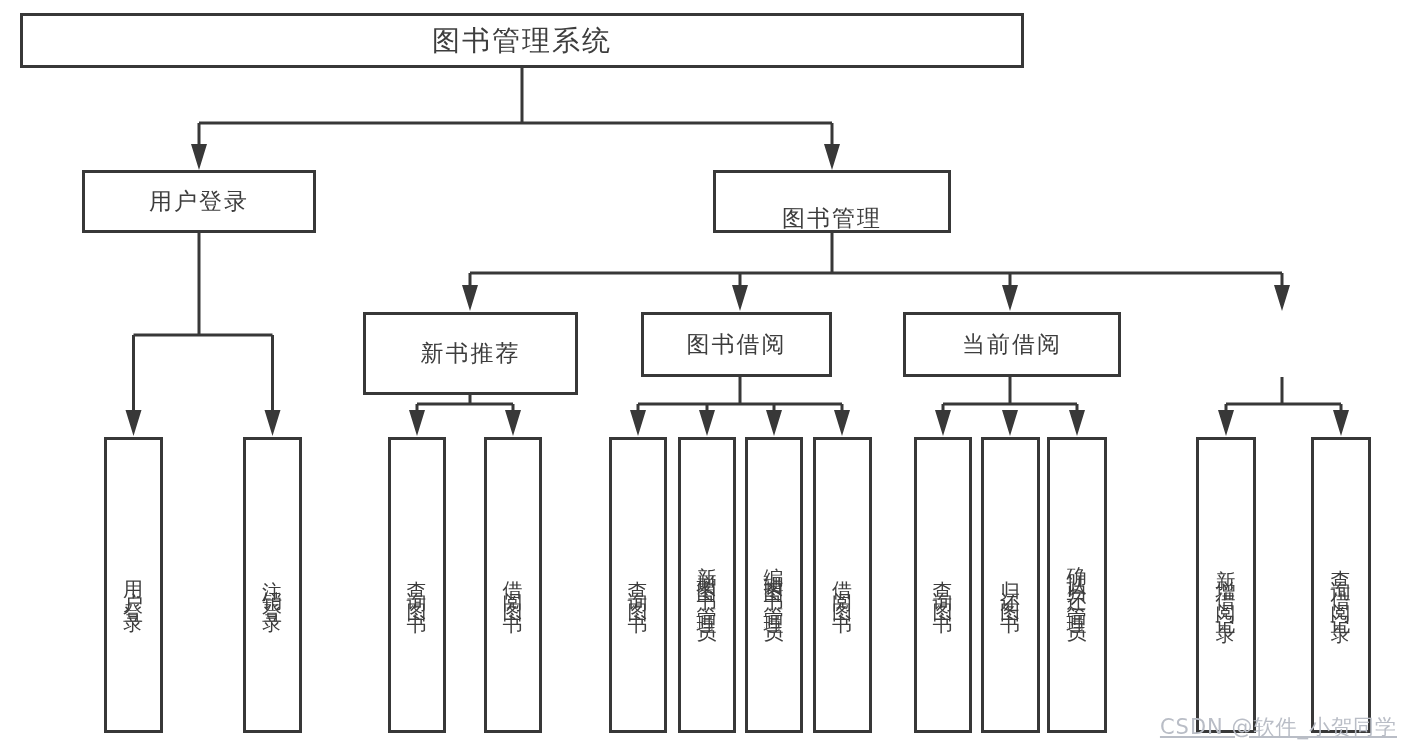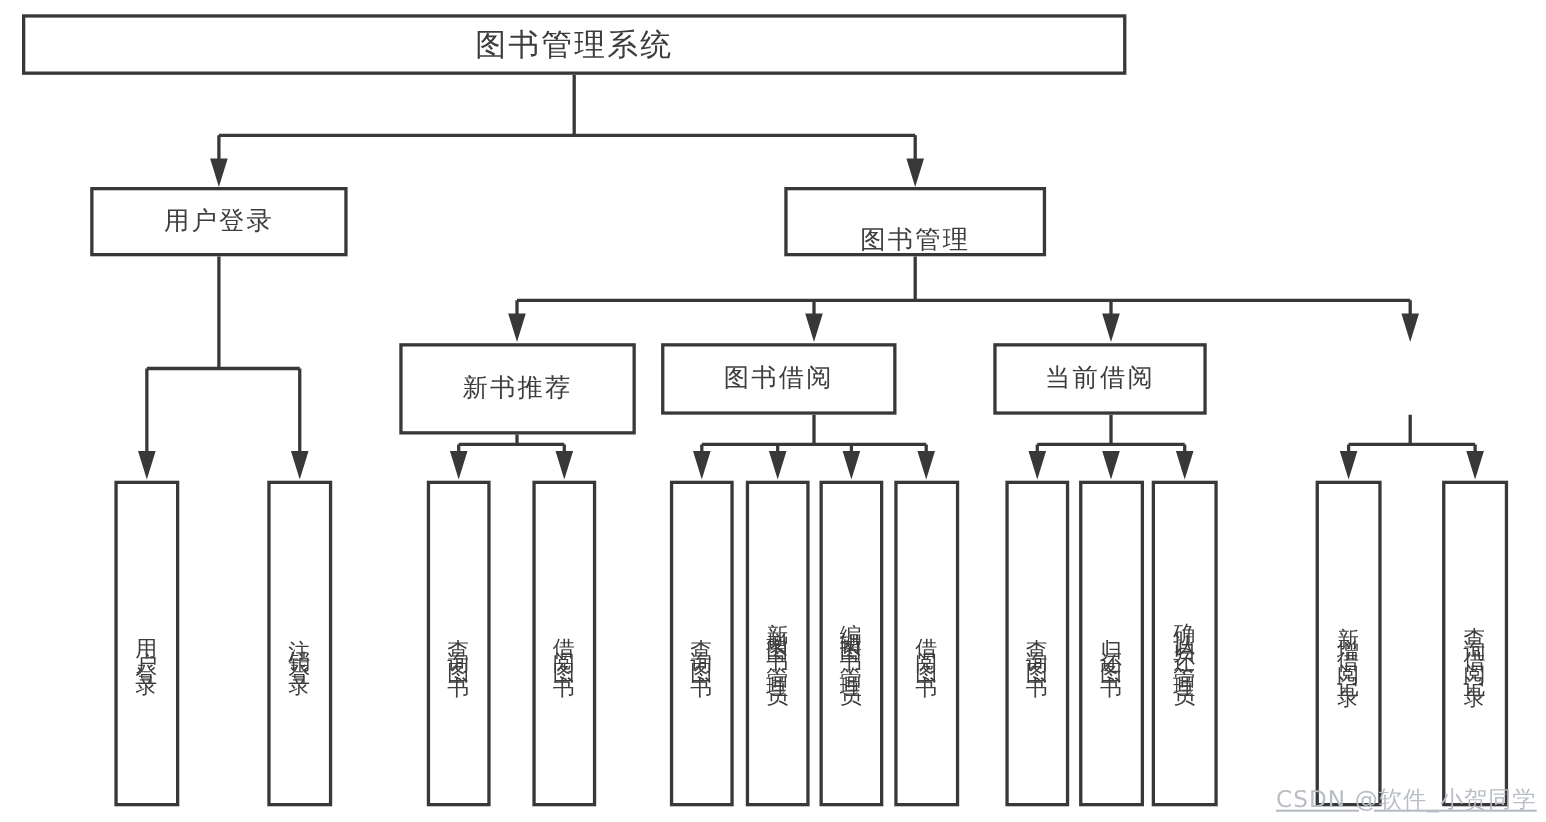--- a/index.html
+++ b/index.html
@@ -85,24 +85,24 @@
   <div class="node hnode" style="left:82px;top:170px;width:234px;height:63px;">
     <span>用户登录</span>
   </div>
   <div class="node hnode" style="left:713px;top:170px;width:238px;height:63px;align-items:flex-end;">
     <span>图书管理</span>
   </div>
 
   <div class="node hnode" style="left:363px;top:312px;width:215px;height:83px;">
     <span>新书推荐</span>
   </div>
-  <div class="node hnode" style="left:601px;top:312px;width:214px;height:65px;">
+  <div class="node hnode" style="left:641px;top:312px;width:191px;height:65px;">
     <span>图书借阅</span>
   </div>
-  <div class="node hnode" style="left:903px;top:312px;width:194px;height:65px;">
+  <div class="node hnode" style="left:903px;top:312px;width:218px;height:65px;">
     <span>当前借阅</span>
   </div>
 
   <div class="node vnode" style="left:104px;top:437px;width:59px;height:296px;">
     <span>用户登录</span>
   </div>
   <div class="node vnode" style="left:243px;top:437px;width:59px;height:296px;">
     <span>注销登录</span>
   </div>
 

